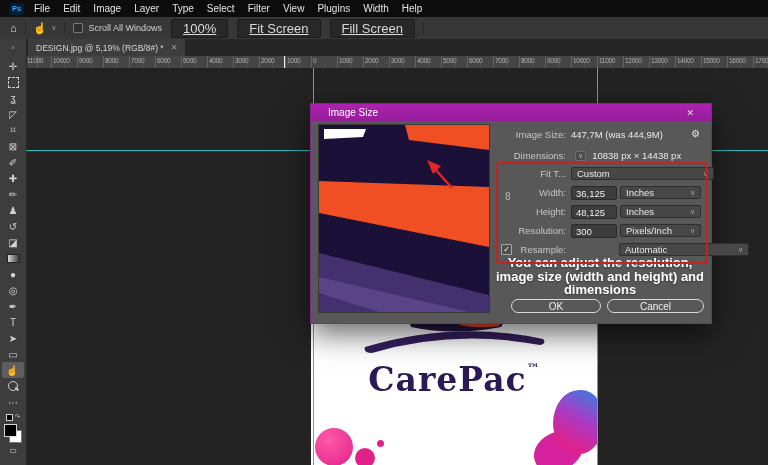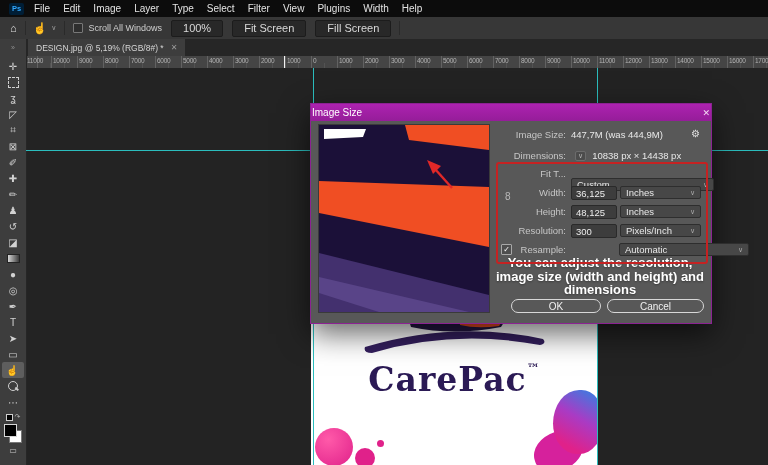--- a/index.html
+++ b/index.html
@@ -15,21 +15,21 @@
   
   .optionsbar{position:absolute;left:0;top:17px;width:768px;height:22px;background:#373737;
               border-bottom:1px solid #262626;display:flex;align-items:center;font-size:9px;color:#cfcfcf;}
   .ob-sep{width:1px;height:14px;background:#2a2a2a;margin:0 8px;}
   .ob-ico{font-size:11px;color:#d8d8d8;}
   .ob-home{margin-left:10px;}
   .ob-chev{font-size:7px;color:#9a9a9a;margin-left:4px;}
   .ob-cb{width:8px;height:8px;border:1px solid #787878;background:#2e2e2e;border-radius:1px;margin-right:5px;}
   .ob-check{display:flex;align-items:flex-start;}
   .ob-btn{background:#282828;border:1px solid #1c1c1c;border-radius:2px;color:#d9d9d9;
-          font-size:11px;padding:2px 11px;margin-left:9px;line-height:1;}
+          font-size:13px;padding:2px 11px;margin-left:9px;line-height:1;text-decoration:underline;}
   
   .tabbar{position:absolute;left:26px;top:39px;width:742px;height:17px;background:#262626;}
   .doc-tab{position:absolute;left:2px;top:0;height:17px;background:#3d3d3d;display:flex;align-items:center;
            gap:7px;padding:0 8px;font-size:8.5px;color:#d5d5d5;}
   .tab-close{color:#9a9a9a;font-size:8px;}
   
   .ruler{position:absolute;left:26px;top:56px;width:742px;height:12px;background:#454545;
          border-bottom:1px solid #303030;overflow:hidden;
          background-image:repeating-linear-gradient(to right,#626262 0 1px,transparent 1px 26px),
                           repeating-linear-gradient(to right,#535353 0 1px,transparent 1px 13px);
@@ -73,21 +73,21 @@
   .blob-l3{left:66px;top:336px;width:7px;height:7px;border-radius:50%;background:#e0218a;}
   .blob-r1{left:222px;top:328px;width:50px;height:38px;border-radius:60% 50% 55% 45%;
            background:#d6219c;transform:rotate(-18deg);}
   .blob-r2{left:242px;top:286px;width:50px;height:64px;border-radius:55% 45% 50% 50%;
            background:linear-gradient(210deg,#3f7ae0 8%,#a93bc4 45%,#e0218a 82%);}
   
   .dialog{position:absolute;left:310px;top:103px;width:400px;height:219px;background:#585858;
           border:1px solid #8b2292;box-shadow:0 10px 28px rgba(0,0,0,.6);z-index:10;}
   .dlg-title{position:absolute;left:0;top:0;width:100%;height:17px;
              background:linear-gradient(#ad22b0,#951d99);display:flex;align-items:center;
-             font-size:10px;color:#fff;padding:0 1px;box-sizing:border-box;}
+             font-size:10px;color:#fff;padding:0 17px;box-sizing:border-box;}
   .dlg-close{margin-left:auto;font-size:9px;color:#f3d9f3;}
   .preview{position:absolute;left:7px;top:20px;width:170px;height:187px;border:1px solid #3a3a3a;background:#1b1038;}
   .drow{position:absolute;height:13px;display:flex;align-items:center;font-size:9.5px;}
   .dlbl{position:absolute;left:140px;width:115px;text-align:right;font-size:9.5px;color:#c6c6c6;line-height:13px;}
   .dval{color:#e8e8e8;}
   .gear{position:absolute;left:380px;top:24px;font-size:10px;color:#e2e2e2;}
   .dim-chev{font-size:7px;color:#b0b0b0;margin:0 6px 0 6px;border:1px solid #6c6c6c;border-radius:2px;padding:0 2px;background:#4c4c4c;}
   .redbox{position:absolute;left:185px;top:58px;width:208px;height:98px;border:2px solid #c52222;border-radius:3px;z-index:6;pointer-events:none;}
   .inp{position:absolute;height:13px;width:46px;background:#3d3d3d;border:1px solid #2a2a2a;border-radius:2px;
        color:#ececec;font-size:9.5px;font-family:"Liberation Sans",sans-serif;padding:6px 4px;box-sizing:border-box;}
@@ -317,21 +317,21 @@
 
     <div class="dlbl" style="top:45px;">Dimensions:</div>
     <div class="drow" style="left:258px;top:45px;">
       <span class="dim-chev">∨</span>
       <span class="dval">10838 px  ×  14438 px</span>
     </div>
 
     <div class="redbox"></div>
 
     <div class="dlbl" style="top:63px;">Fit T...</div>
-    <div class="sel" style="left:260px;top:74px;width:143px;">
+    <div class="sel" style="left:260px;top:63px;width:143px;">
       <span>Custom</span>
         <span class="chev">∨</span>
     </div>
 
     <span class="link-ico">8</span>
 
     <div class="dlbl" style="top:82px;">Width:</div>
     <input class="inp" style="left: 260px; top: 82px;" readonly="" value="36,125">
     <div class="sel" style="left:309px;top:82px;width:81px;">
       <span>Inches</span>

